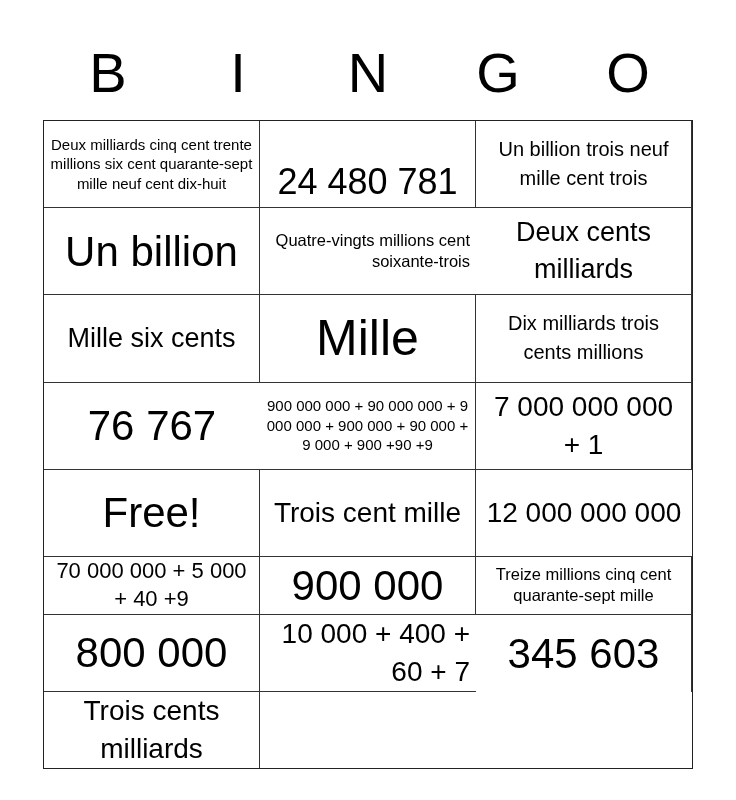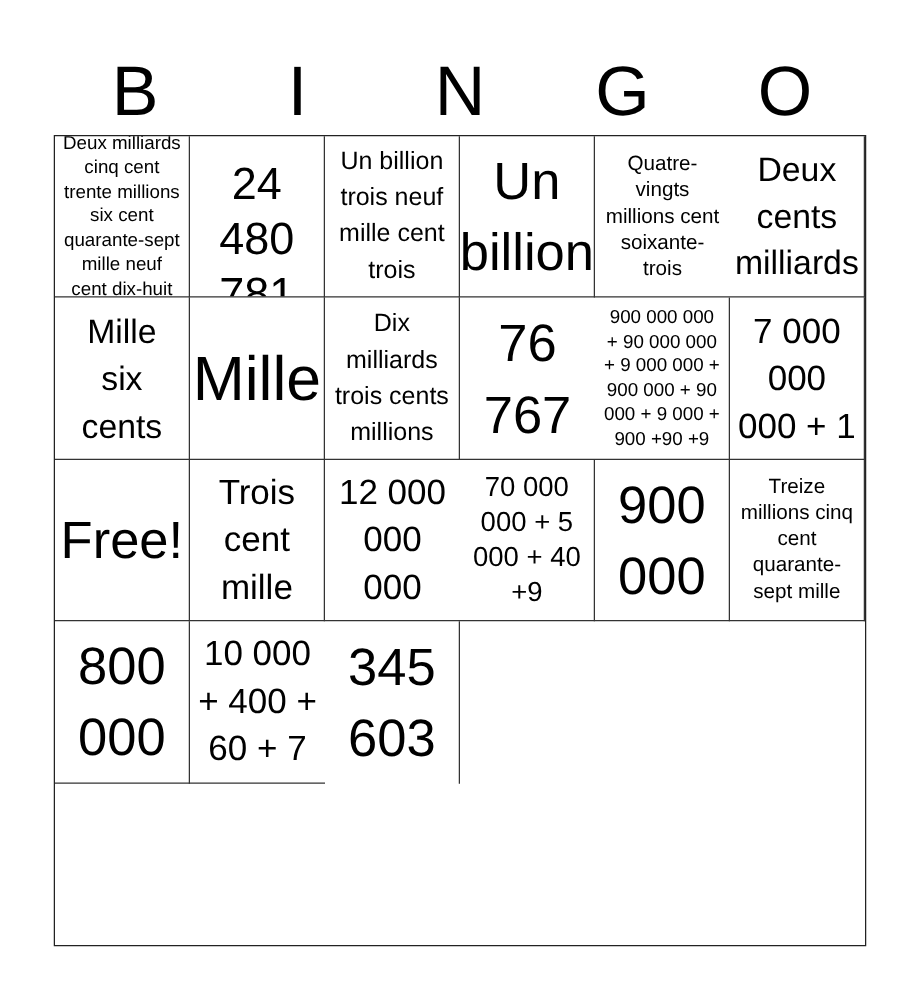--- a/index.html
+++ b/index.html
@@ -8,36 +8,36 @@
       font-family: "Liberation Sans", sans-serif; color: #000;
     }
     .header {
       position: absolute; left: 43px; top: 38px; width: 650px; height: 70px;
       display: grid; grid-template-columns: repeat(5, 130px);
     }
     .header-letter {
       text-align: center; font-size: 56px; line-height: 70px;
     }
     .grid {
-      position: absolute; left: 43px; top: 108px;
+      position: absolute; left: 43px; top: 120px;
       width: 650px; height: 649px;
       display: grid;
-      grid-template-columns: repeat(6, 1fr);
+      grid-template-columns: repeat(3, 1fr);
       grid-template-rows: repeat(5, 1fr);
       border: 1.5px solid #222;
       box-sizing: border-box;
     }
     .cell {
       border-right: 1.5px solid #333;
       border-bottom: 1.5px solid #333;
       display: flex; align-items: center; justify-content: center;
       text-align: center; padding: 0 6px; box-sizing: border-box;
       overflow: hidden;
     }
-    .cell:nth-child(5n) { border-right: none; }
+    .cell:nth-child(5n) { border-right: none; text-align: right; }
     .cell:nth-child(n+21) { border-bottom: none; }
     .cell span { display: block; }
     .s-xs { font-size: 15px; line-height: 19.5px; }
     .s-sm { font-size: 16.5px; line-height: 21px; }
     .s-md { font-size: 20px; line-height: 29px; }
     .s-lg { font-size: 28px; line-height: 38px; }
     .s-xl { font-size: 42px; line-height: 57px; }
     .s-xxl { font-size: 50px; line-height: 60px; }
     .s-md2 { font-size: 24px; line-height: 30px; }
     .s-lg2 { font-size: 28px; line-height: 38px; }
@@ -115,13 +115,16 @@
     </div>
   <div class="cell">
       <span class="s-xl">800 000</span>
     </div>
   <div class="cell">
       <span class="s-lg">10 000 + 400 + 60 + 7</span>
     </div>
   <div class="cell">
       <span class="s-xl">345 603</span>
     </div>
+  <div class="cell">
+      <span class="s-lg">Trois cents milliards</span>
+    </div>
 </div>
 
 </body></html>

